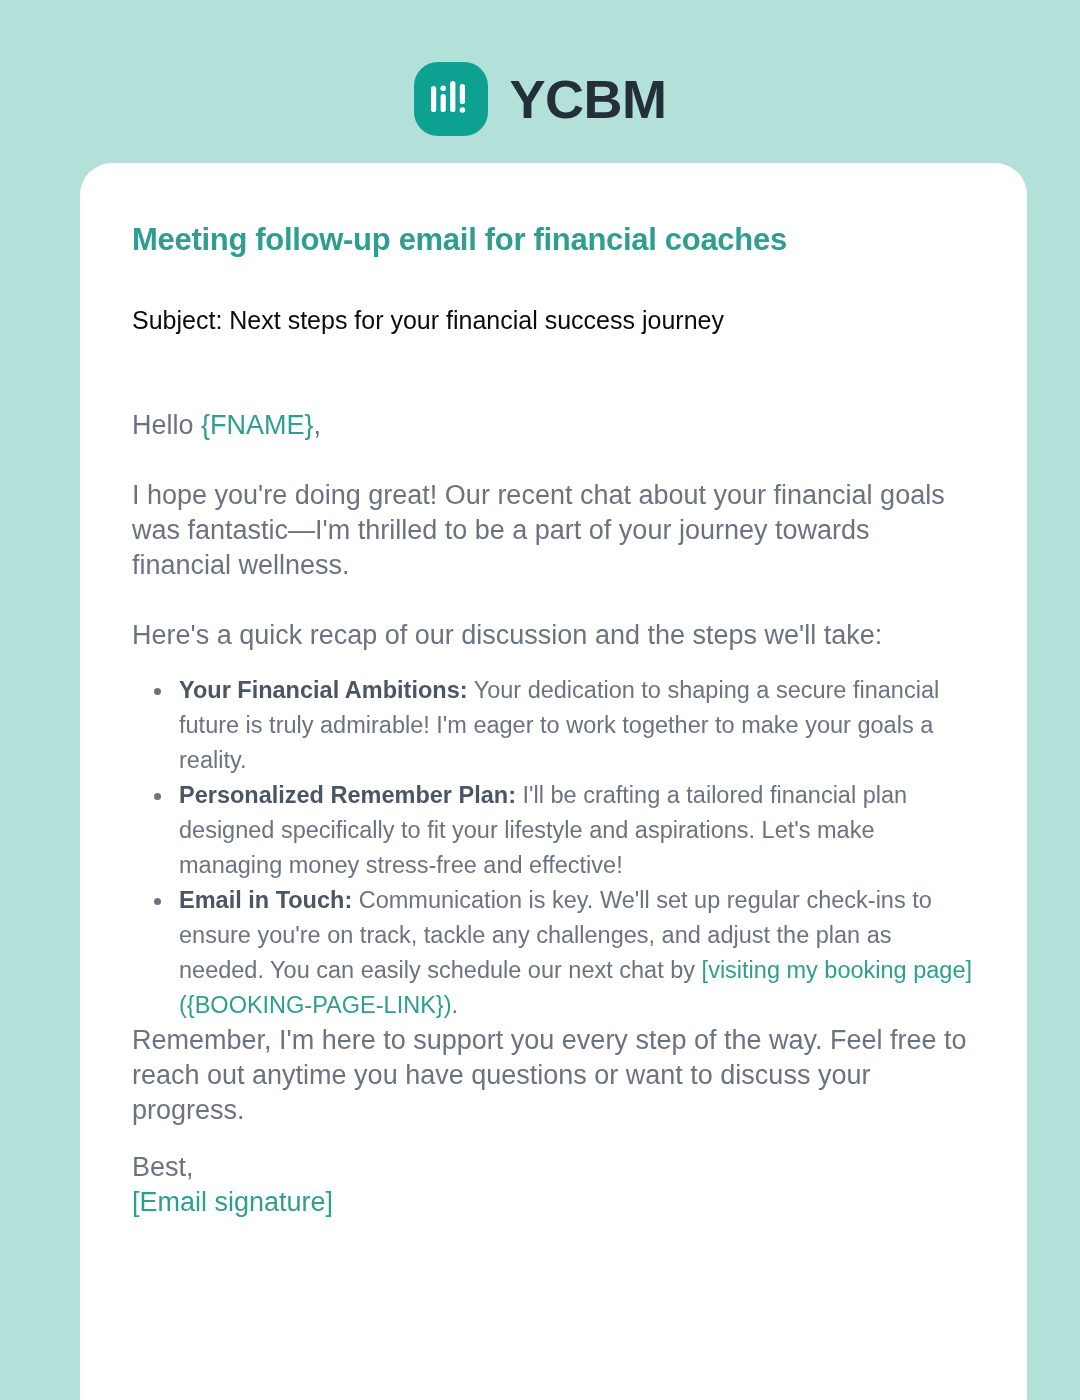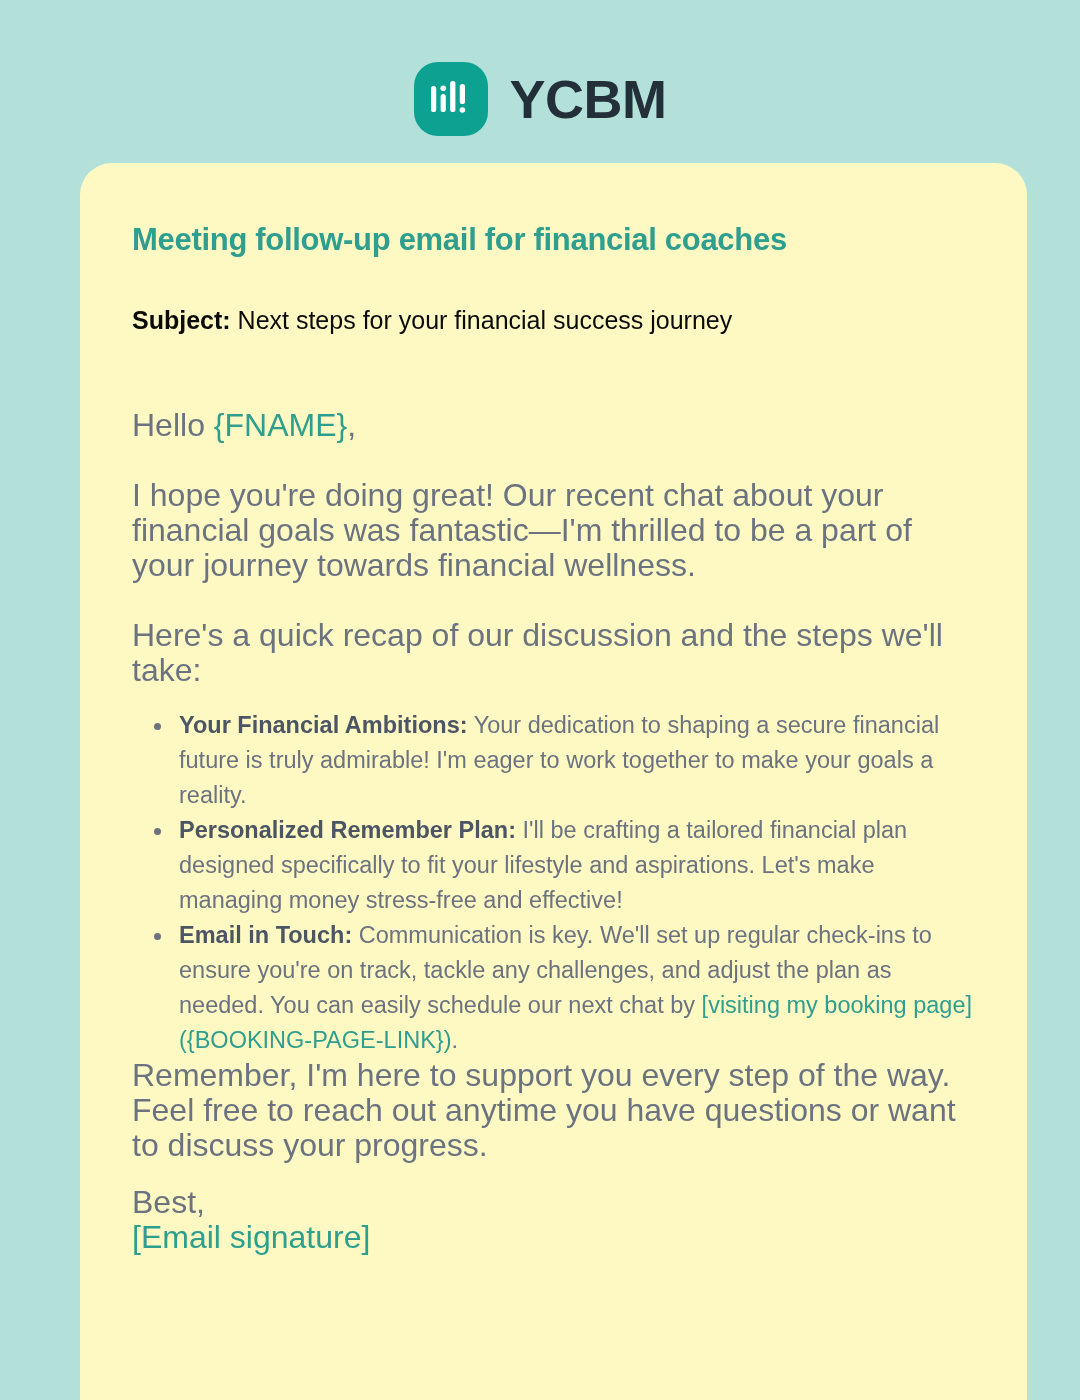--- a/index.html
+++ b/index.html
@@ -50,21 +50,21 @@
     font-family: "Liberation Sans", sans-serif;
   }
 
   
   .card {
     position: absolute;
     left: 80px;
     top: 163px;
     width: 947px;
     height: 1237px;
-    background: #fef9c3;
+    background: #ffffff;
     border-radius: 32px 32px 0 0;
     box-sizing: border-box;
     padding: 58px 52px 0 52px;
     overflow: hidden;
   }
 
   .doc-title {
     margin: 0;
     font-size: 31px;
     line-height: 1.25;
@@ -73,25 +73,25 @@
     letter-spacing: -0.3px;
   }
 
   .subject-line {
     margin: 44px 0 0 0;
     font-size: 25px;
     line-height: 1.3;
     color: #0b0b0b;
     font-weight: 400;
   }
-  .subject-line .lbl { font-weight: 700; }
+  .subject-line .lbl { font-weight: 400; }
 
   .body-text {
     color: #6b7280;
-    font-size: 32px;
+    font-size: 27px;
     line-height: 35px;
     margin: 0;
   }
   .p-greeting { margin-top: 72px; }
   .p-intro    { margin-top: 35px; }
   .p-recap    { margin-top: 35px; }
   .p-closing  { }
   .p-signoff  { margin-top: 22px; }
 
   .tk { color: #2e9e8f; }

